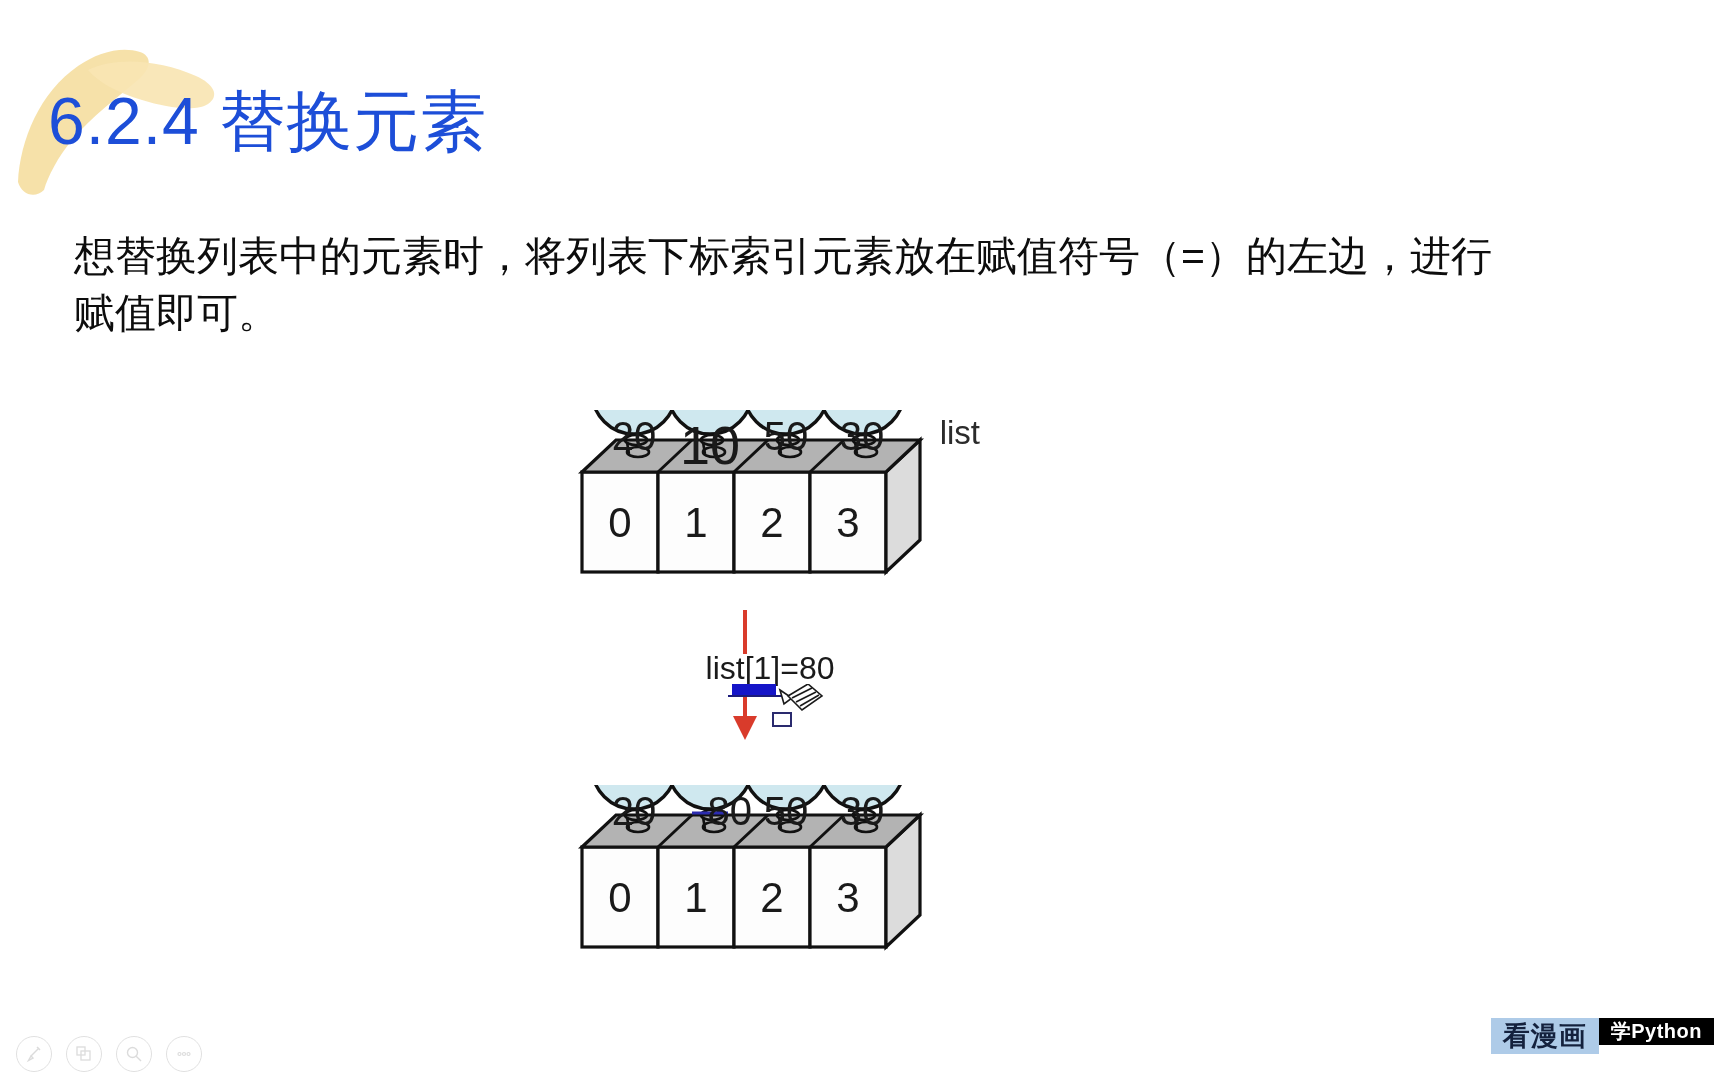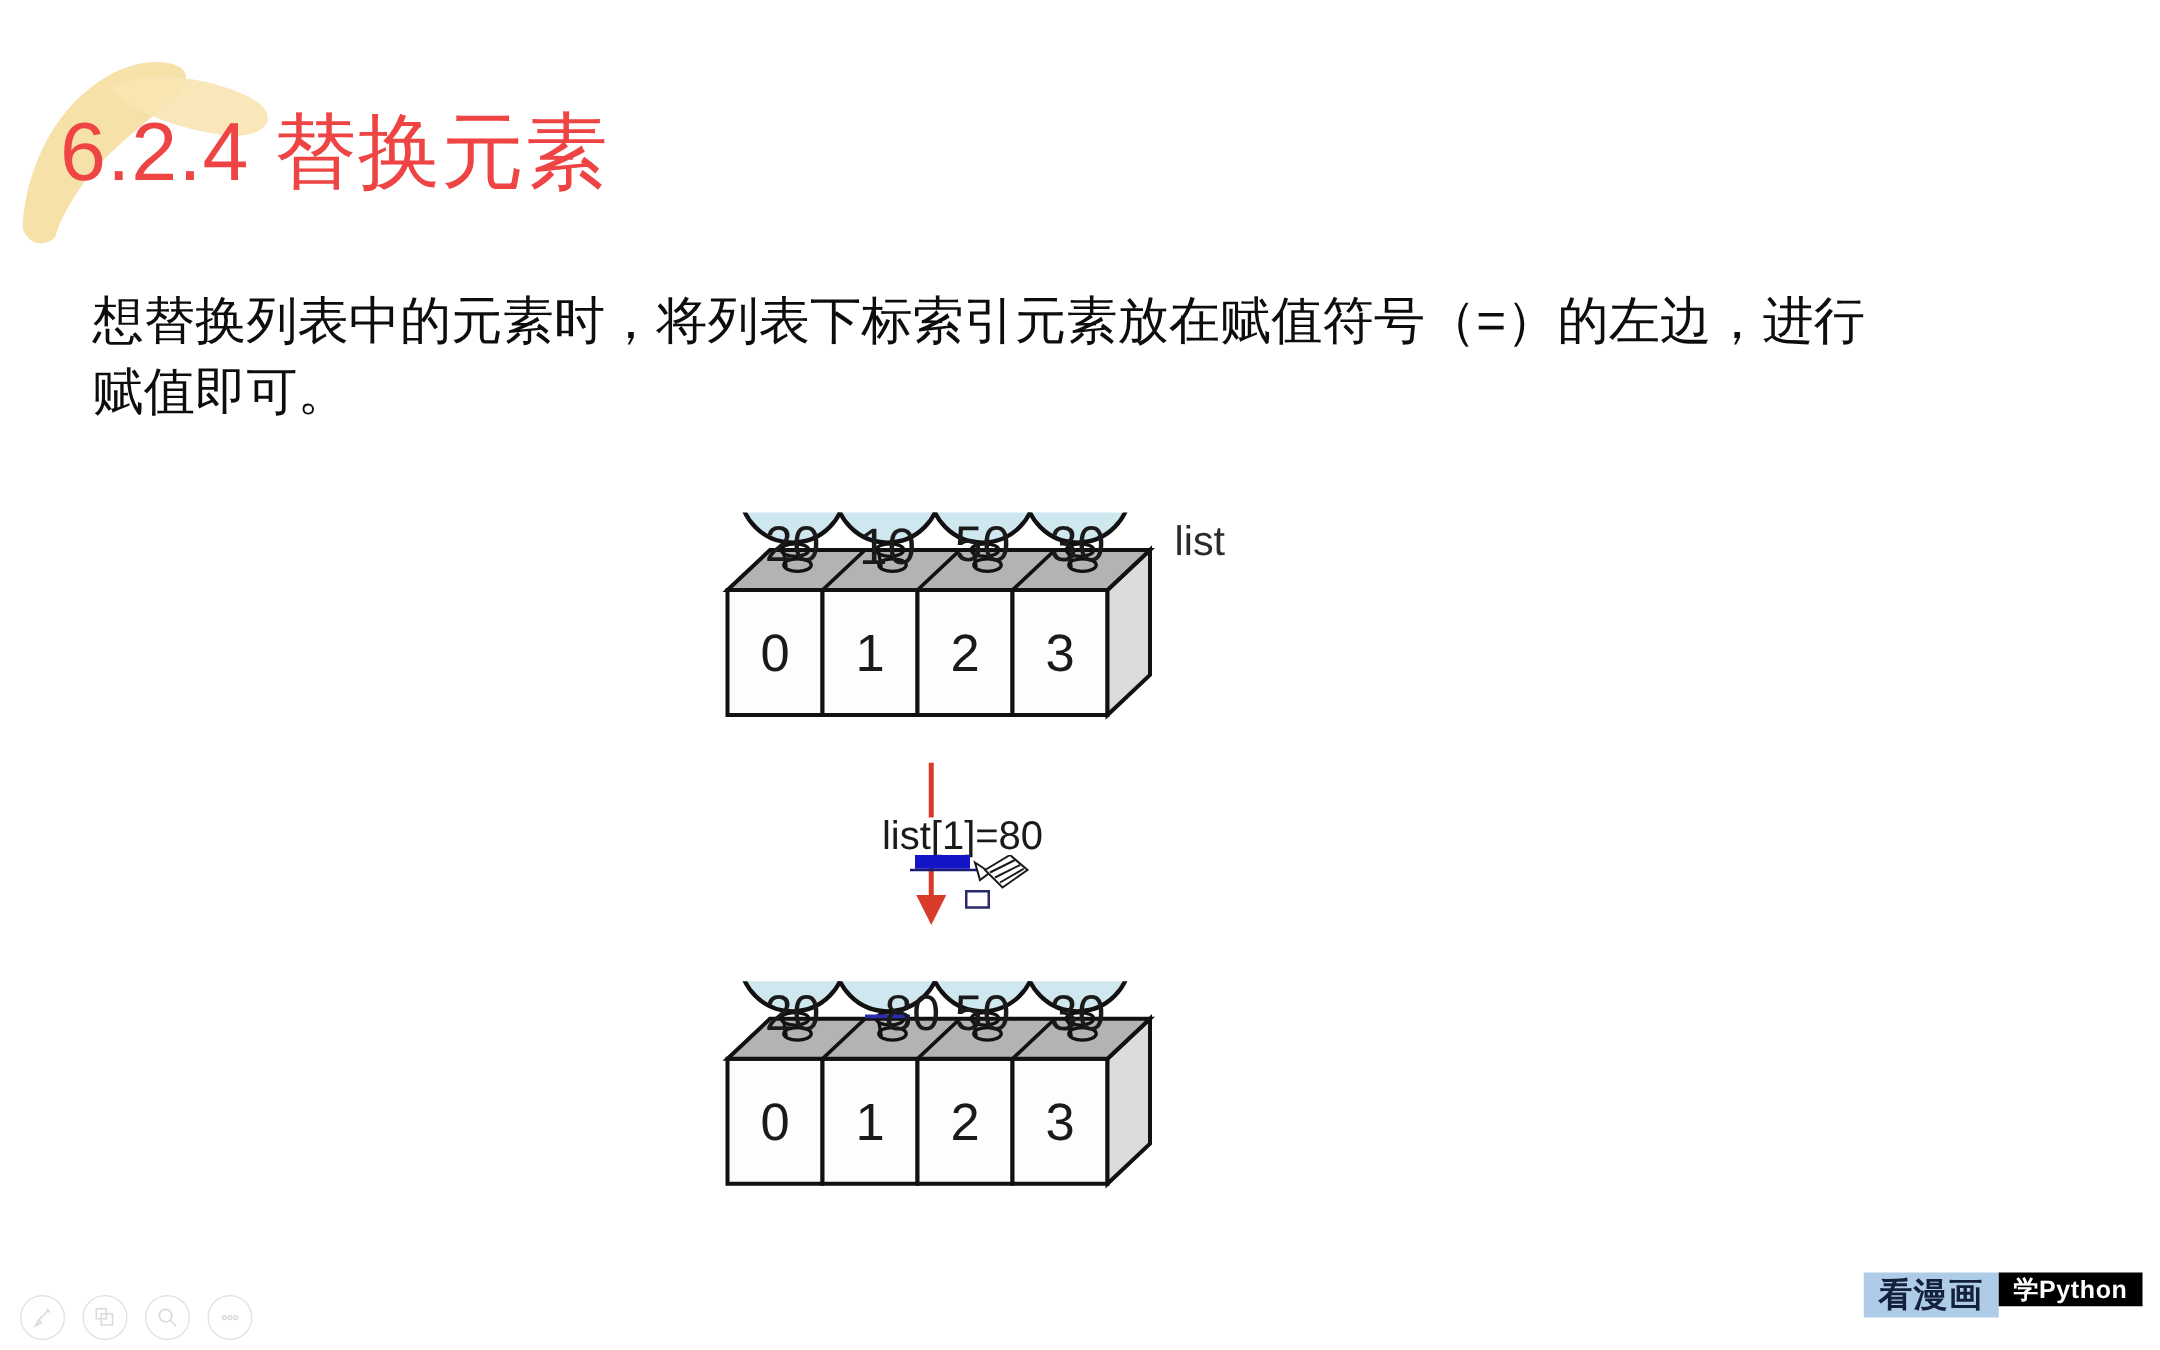--- a/index.html
+++ b/index.html
@@ -36,21 +36,21 @@
 
   
   #title {
     position: absolute;
     left: 48px;
     top: 88px;
     font-size: 66px;
     line-height: 1;
     font-weight: 400;
     letter-spacing: 1px;
-    color: #ef4444;
+    color: #1d4ed8;
     white-space: nowrap;
     font-family: "Liberation Sans", "DejaVu Sans", sans-serif;
   }
 
   
   #body-text {
     position: absolute;
     left: 50px;
     top: 228px;
     width: 1420px;
@@ -252,21 +252,21 @@
         <g>
           <circle cx="74" cy="-18" r="42" fill="#cfe8ef" stroke="#111111" stroke-width="3.4"></circle>
           <circle cx="150" cy="-18" r="42" fill="#cfe8ef" stroke="#111111" stroke-width="3.4"></circle>
           <circle cx="226" cy="-18" r="42" fill="#cfe8ef" stroke="#111111" stroke-width="3.4"></circle>
           <circle cx="302" cy="-18" r="42" fill="#cfe8ef" stroke="#111111" stroke-width="3.4"></circle>
         </g>
       </svg>
 
       <div style="position:absolute;left:0;top:0;width:420px;height:0;">
         <div style="position:absolute;left:32px;top:4px;width:84px;text-align:center;font-size:40px;color:#1a1a1a;">20</div>
-        <div style="position:absolute;left:108px;top:4px;width:84px;text-align:center;font-size:41px;color:#1a1a1a;">10</div>
+        <div style="position:absolute;left:108px;top:4px;width:84px;text-align:center;font-size:54px;color:#1a1a1a;">10</div>
         <div style="position:absolute;left:184px;top:4px;width:84px;text-align:center;font-size:40px;color:#1a1a1a;">50</div>
         <div style="position:absolute;left:260px;top:4px;width:84px;text-align:center;font-size:40px;color:#1a1a1a;">30</div>
       </div>
     </div>
 
     <svg style="position:absolute;left:0;top:240px;" width="420" height="130" viewBox="0 0 420 130" xmlns="http://www.w3.org/2000/svg">
 
       <line x1="185" y1="0" x2="185" y2="44" stroke="#d93b2b" stroke-width="4"></line>
 
       <line x1="185" y1="84" x2="185" y2="118" stroke="#d93b2b" stroke-width="4"></line>

